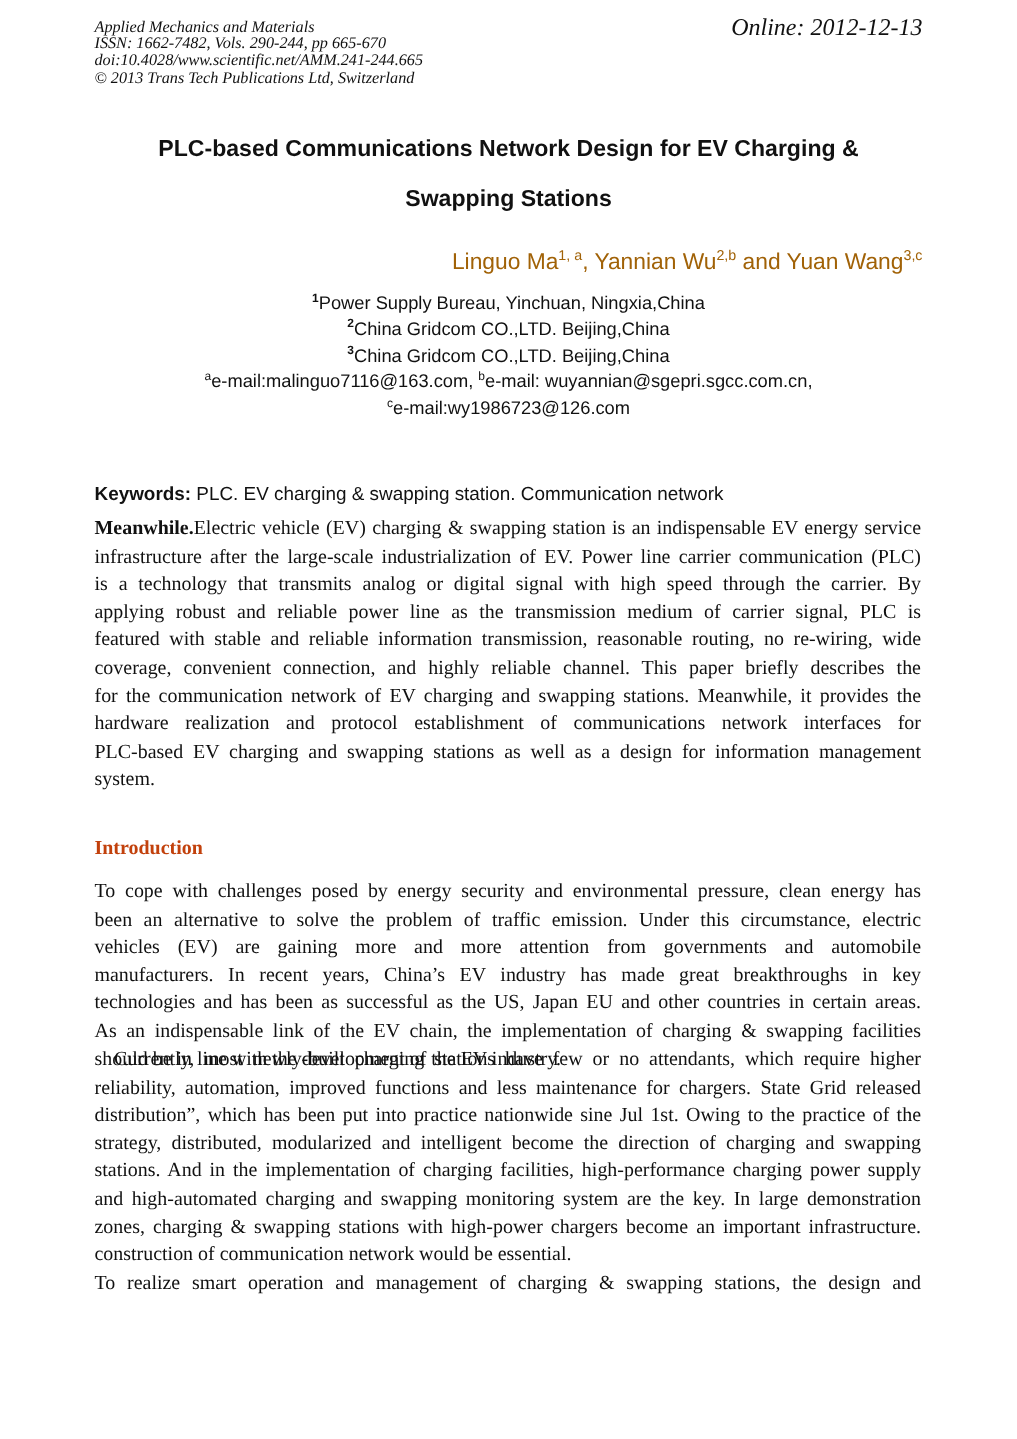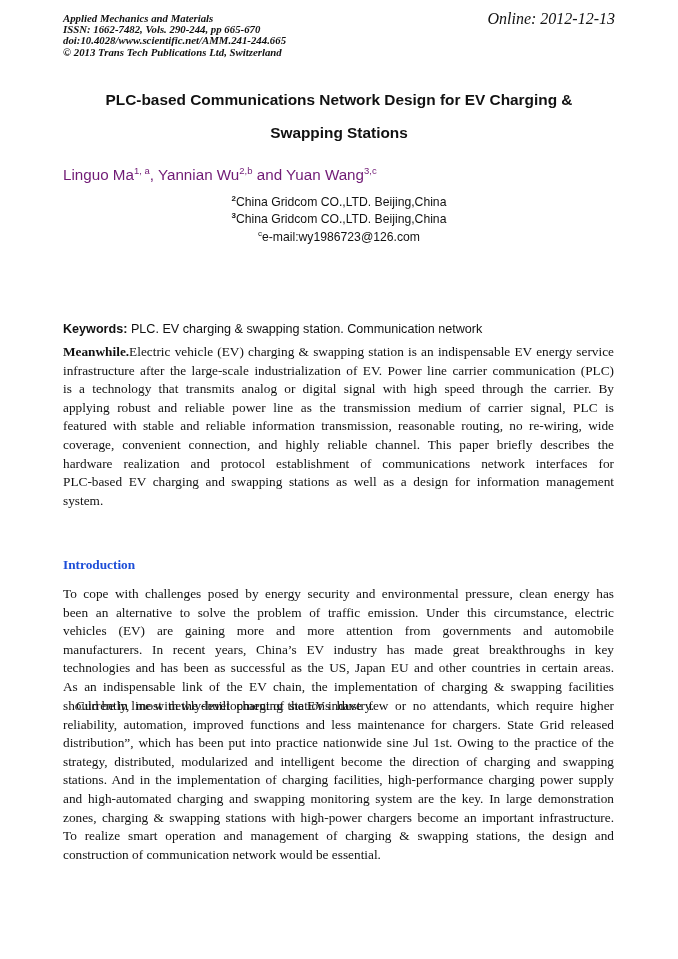--- a/index.html
+++ b/index.html
@@ -1,45 +1,45 @@
 <!DOCTYPE html>
 <html><head>
 <meta charset="utf-8">
 <style>
   html, body { margin: 0; padding: 0; background: #ffffff; }
   body { width: 678px; height: 959px; position: relative; overflow: hidden; color: #111; }
   .page { position: absolute; left: 0; top: 0; width: 678px; height: 959px; background: #fff; }
 
   .hdr-left { position: absolute; left: 63px; top: 13px; font-family: "Liberation Serif", "DejaVu Serif", serif; font-style: italic; font-size: 10.8px; line-height: 11.2px; color: #111; }
-  .hdr-left div { white-space: nowrap; font-weight: bold; }
+  .hdr-left div { white-space: nowrap; }
   .hdr-right { position: absolute; right: 63px; top: 13px; font-family: "Liberation Serif", "DejaVu Serif", serif; font-style: italic; font-size: 16px; line-height: 11.2px; color: #111; white-space: nowrap; }
 
   .title { position: absolute; left: 63px; width: 552px; text-align: center; font-family: "Liberation Sans", "DejaVu Sans", sans-serif; font-weight: bold; font-size: 15.4px; color: #111; white-space: nowrap; }
   .title.l1 { top: 91px; }
   .title.l2 { top: 124px; }
 
-  .authors { position: absolute; left: 63px; width: 552px; top: 166px; text-align: left; font-family: "Liberation Sans", "DejaVu Sans", sans-serif; font-size: 15.2px; color: #701a75; white-space: nowrap; }
+  .authors { position: absolute; left: 63px; width: 552px; top: 166px; text-align: right; font-family: "Liberation Sans", "DejaVu Sans", sans-serif; font-size: 15.2px; color: #a16207; white-space: nowrap; }
   .authors sup { font-size: 9.5px; vertical-align: 6px; line-height: 0; }
 
   .affils { position: absolute; left: 63px; width: 552px; top: 194px; text-align: center; font-family: "Liberation Sans", "DejaVu Sans", sans-serif; font-size: 12.2px; line-height: 17.4px; color: #111; }
   .affils div { white-space: nowrap; }
   .affils sup { font-size: 8px; vertical-align: 5px; line-height: 0; }
   .affils sup.b { font-weight: bold; }
 
   .keywords { position: absolute; left: 63px; top: 302px; font-family: "Liberation Sans", "DejaVu Sans", sans-serif; font-size: 12.6px; color: #111; white-space: nowrap; margin-top: 20px; }
   .keywords .kw-label { font-weight: bold; }
 
   .para { position: absolute; left: 63px; width: 551px; font-family: "Liberation Serif", "DejaVu Serif", serif; font-size: 13.3px; line-height: 18.6px; color: #111; text-align: justify; }
   .para .line { display: block; text-align: justify; text-align-last: justify; white-space: nowrap; height: 18.6px; overflow: visible; }
   .para .line.last { text-align-last: left; }
   .para .line.indent { padding-left: 13px; }
   .abstract { top: 343px; }
   .abstract .ab-label { font-weight: bold; }
 
-  .section-heading { position: absolute; left: 63px; top: 557px; font-family: "Liberation Serif", "DejaVu Serif", serif; font-weight: bold; font-size: 13.3px; color: #1d4ed8; white-space: nowrap; }
+  .section-heading { position: absolute; left: 63px; top: 557px; font-family: "Liberation Serif", "DejaVu Serif", serif; font-weight: bold; font-size: 13.3px; color: #c2410c; white-space: nowrap; }
 
   .intro1 { top: 585px; }
   .intro2 { top: 697px; }
 </style>
 </head>
 <body>
 
 <div class="page">
 
   <div class="hdr-left">
@@ -51,36 +51,39 @@
   <div class="hdr-right">Online: 2012-12-13</div>
 
   <div class="title l1">PLC-based Communications Network Design for EV Charging &amp;</div>
   <div class="title l2">Swapping Stations</div>
 
   <div class="authors">
     <span>Linguo Ma</span><sup>1, a</sup><span>, </span><span>Yannian Wu</span><sup>2,b</sup><span> and </span><span>Yuan Wang</span><sup>3,c</sup>
   </div>
 
   <div class="affils">
+    <div><sup class="b">1</sup><span>Power Supply Bureau, Yinchuan, Ningxia,China</span></div>
     <div><sup class="b">2</sup><span>China Gridcom CO.,LTD. Beijing,China</span></div>
     <div><sup class="b">3</sup><span>China Gridcom CO.,LTD. Beijing,China</span></div>
+    <div><sup>a</sup><span>e-mail:malinguo7116@163.com, </span><sup>b</sup><span>e-mail: wuyannian@sgepri.sgcc.com.cn,</span></div>
     <div><sup>c</sup><span>e-mail:wy1986723@126.com</span></div>
   </div>
 
   <div class="keywords">
     <span class="kw-label">Keywords:</span><span> PLC. EV charging &amp; swapping station. Communication network</span>
   </div>
 
   <div class="para abstract">
     <span class="line"><span class="ab-label">Meanwhile.</span><span>Electric vehicle (EV) charging &amp; swapping station is an indispensable EV energy service</span></span>
     <span class="line">infrastructure after the large-scale industrialization of EV. Power line carrier communication (PLC)</span>
     <span class="line">is a technology that transmits analog or digital signal with high speed through the carrier. By</span>
     <span class="line">applying robust and reliable power line as the transmission medium of carrier signal, PLC is</span>
     <span class="line">featured with stable and reliable information transmission, reasonable routing, no re-wiring, wide</span>
     <span class="line">coverage, convenient connection, and highly reliable channel. This paper briefly describes the</span>
+    <span class="line">for the communication network of EV charging and swapping stations. Meanwhile, it provides the</span>
     <span class="line">hardware realization and protocol establishment of communications network interfaces for</span>
     <span class="line">PLC-based EV charging and swapping stations as well as a design for information management</span>
     <span class="line last">system.</span>
   </div>
 
   <div class="section-heading">Introduction</div>
 
   <div class="para intro1">
     <span class="line">To cope with challenges posed by energy security and environmental pressure, clean energy has</span>
     <span class="line">been an alternative to solve the problem of traffic emission.  Under this circumstance, electric</span>
@@ -92,17 +95,17 @@
   </div>
 
   <div class="para intro2">
     <span class="line indent">Currently, most newly-built charging stations have few or no attendants, which require higher</span>
     <span class="line">reliability, automation, improved functions and less maintenance for chargers. State Grid released</span>
     <span class="line">distribution”, which has been put into practice nationwide sine Jul 1st. Owing to the practice of the</span>
     <span class="line">strategy, distributed, modularized and intelligent become the direction of charging and swapping</span>
     <span class="line">stations. And in the implementation of charging facilities, high-performance charging power supply</span>
     <span class="line">and high-automated charging and swapping monitoring system are the key. In large demonstration</span>
     <span class="line">zones, charging &amp; swapping stations with high-power chargers become an important infrastructure.</span>
+    <span class="line last">construction of communication network would be essential.</span>
     <span class="line">To realize smart operation and management of charging &amp; swapping stations, the design and</span>
-    <span class="line last">construction of communication network would be essential.</span>
   </div>
 
 </div>
 
 </body></html>

